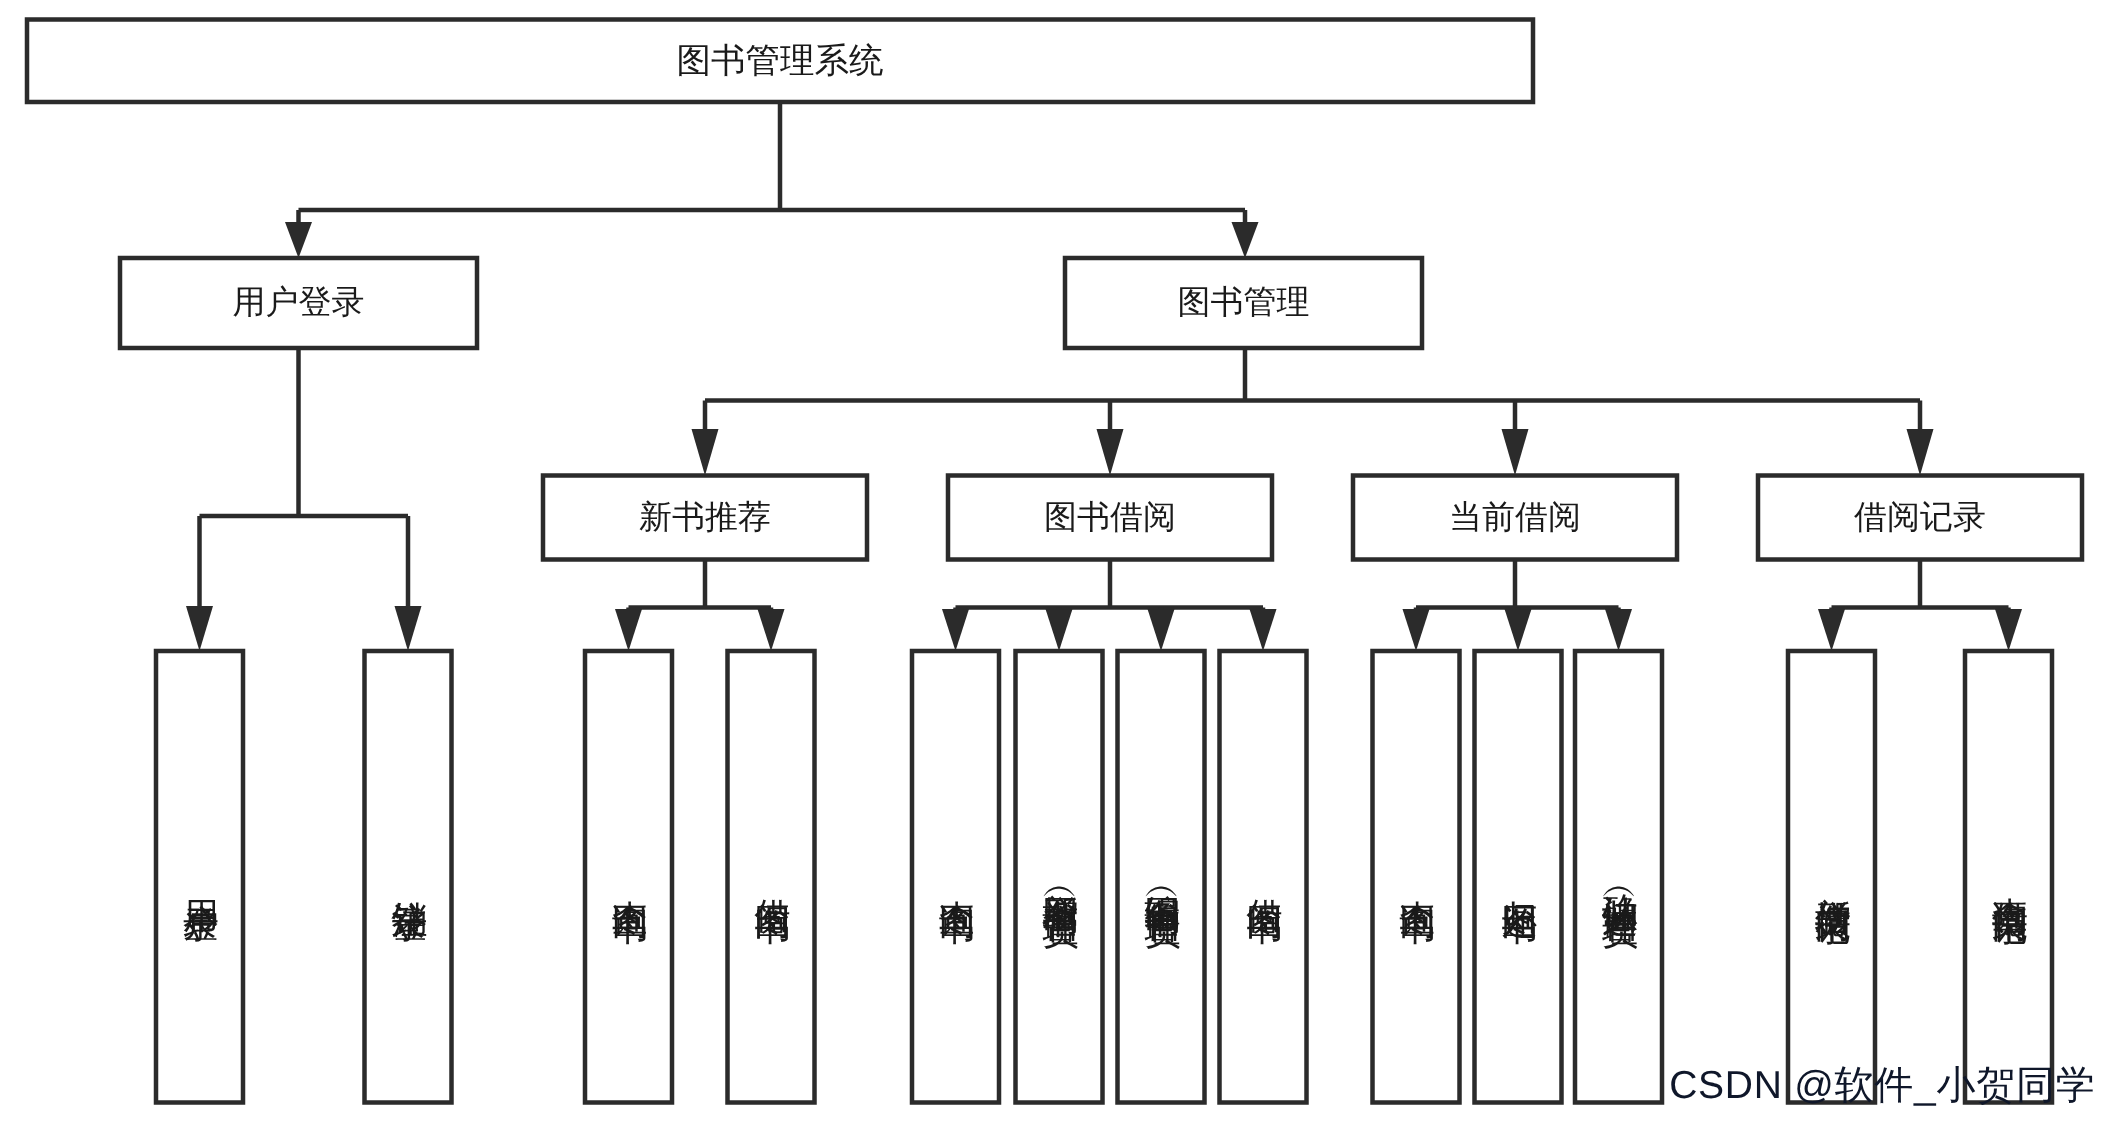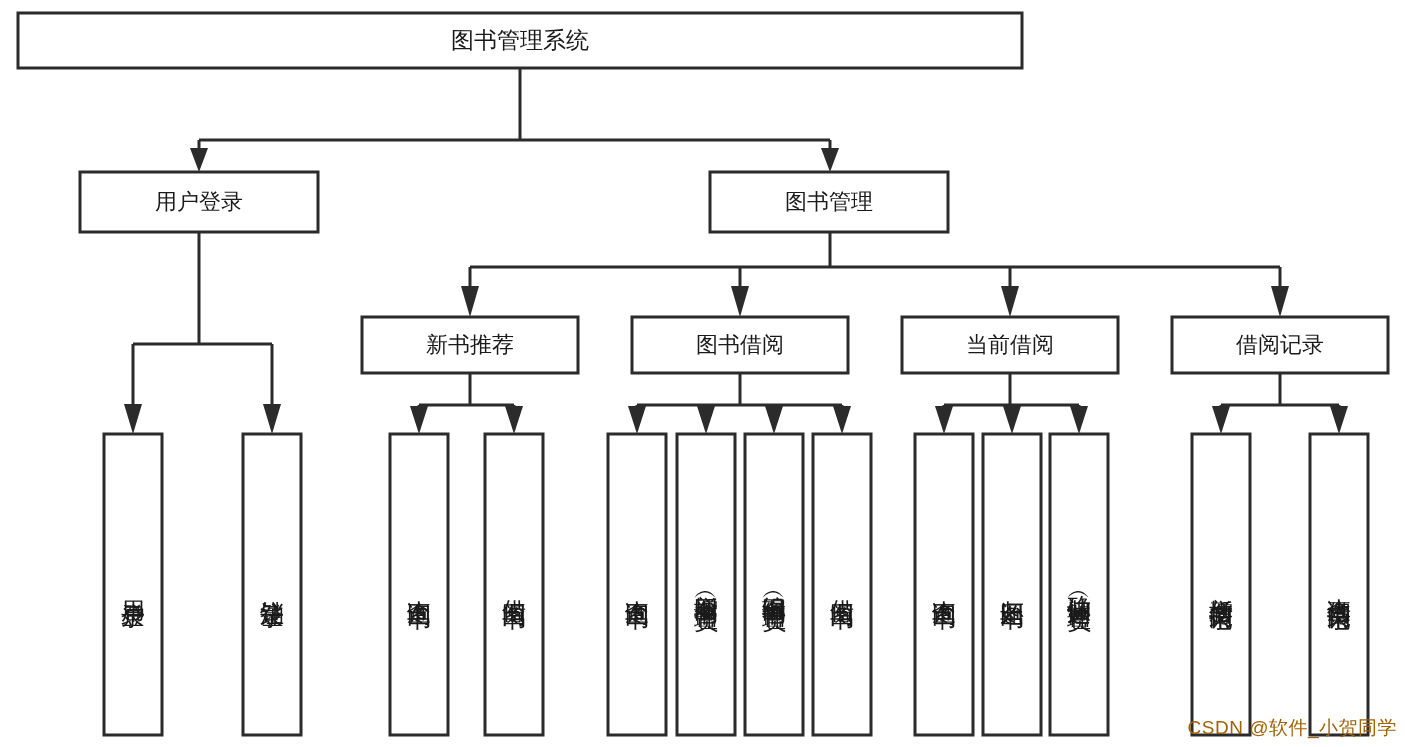--- a/index.html
+++ b/index.html
@@ -71,22 +71,22 @@
     letter-spacing: 2px;
     color: #1a1a1a;
     white-space: nowrap;
     text-align: center;
   }
   .watermark {
     position: absolute;
     right: 8px;
     bottom: 6px;
     font-family: "Liberation Sans", "DejaVu Sans", sans-serif;
-    font-size: 19px;
-    color: #a16207;
+    font-size: 26px;
+    color: #0f172a;
     white-space: nowrap;
     letter-spacing: 0.5px;
     text-align: center;
   }
 </style>
 </head>
 <body>
 
 <div id="diagram-root">
 

